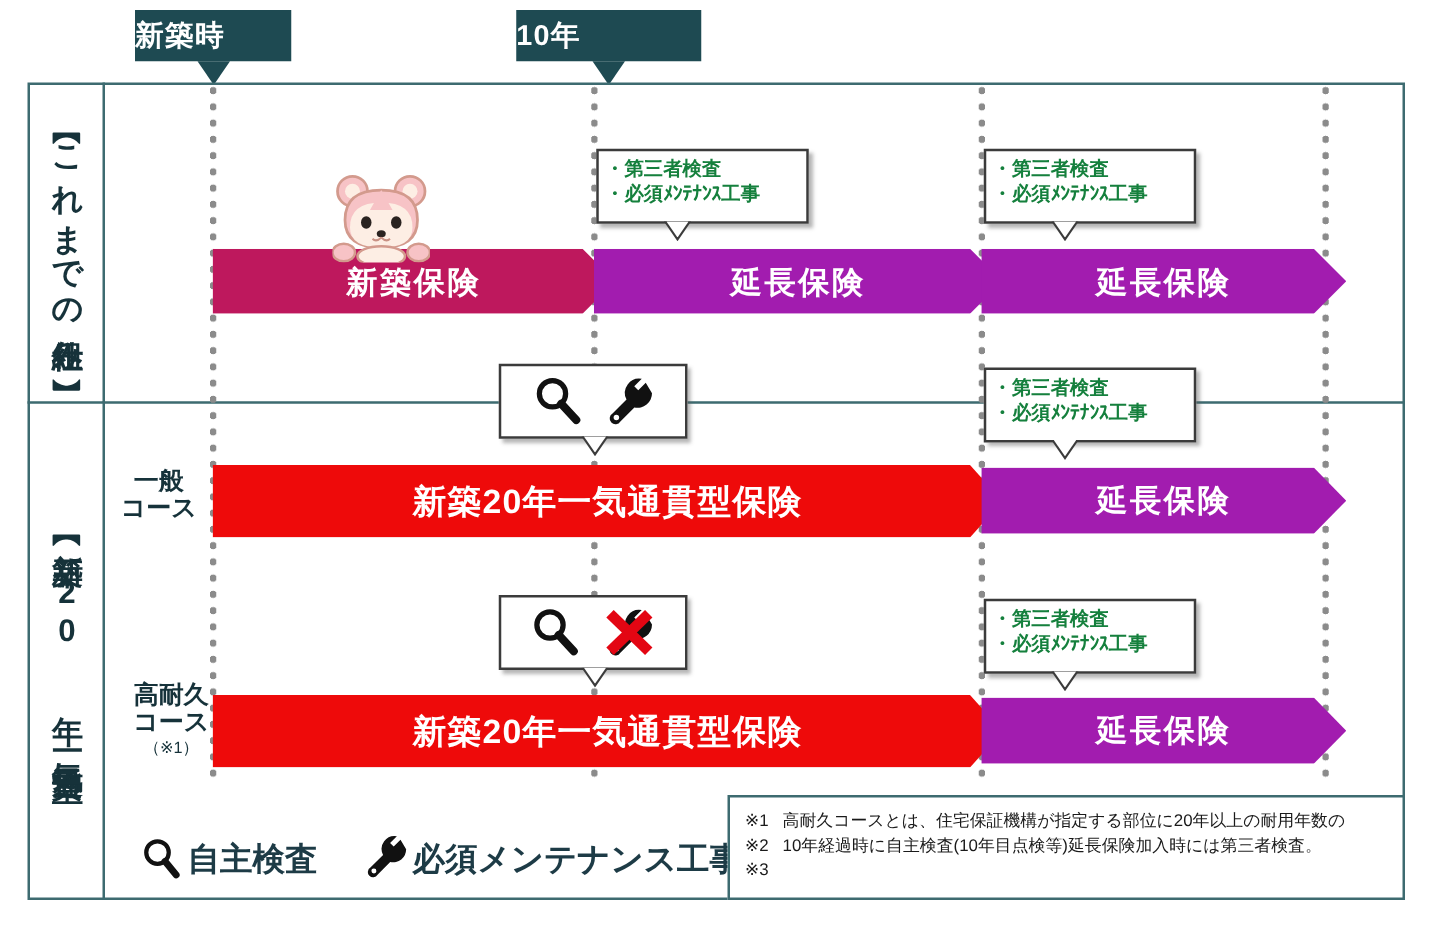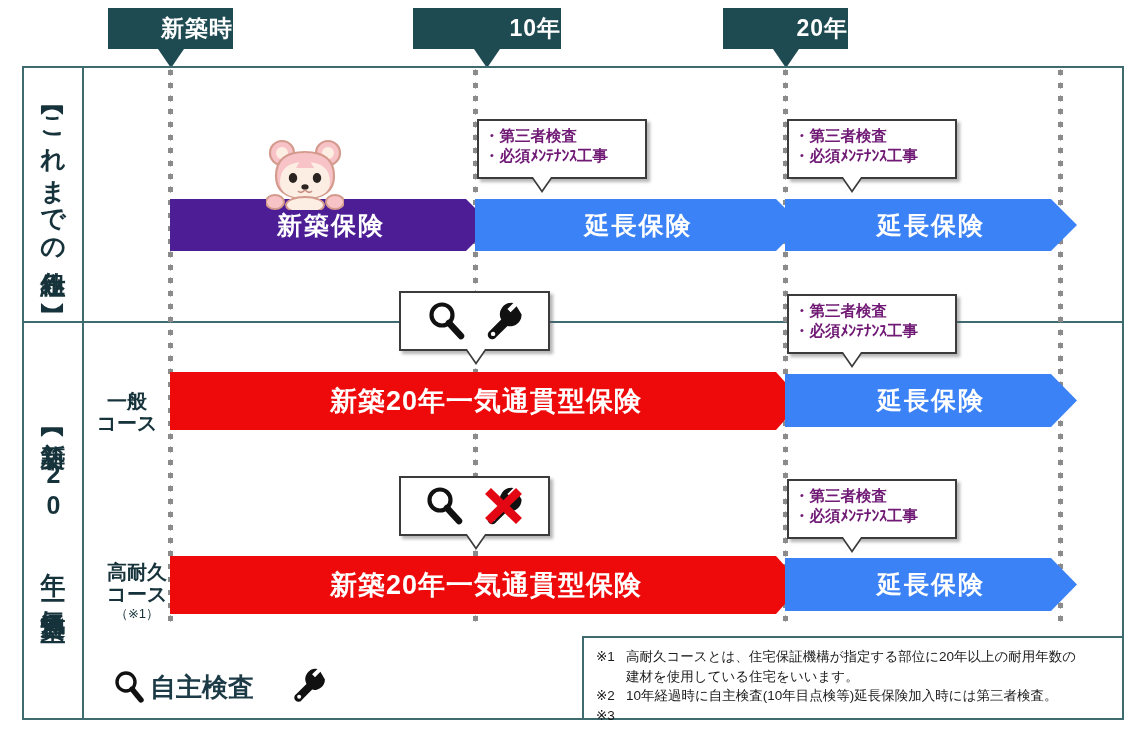--- a/index.html
+++ b/index.html
@@ -2,21 +2,21 @@
 <html><head>
 <meta charset="utf-8">
 <style>
   html,body{margin:0;padding:0;background:#fff;}
   body{font-family:"Liberation Sans","DejaVu Sans",sans-serif;}
   #stage{position:relative;width:1145px;height:743px;background:#ffffff;overflow:hidden;}
 
   
   .yeartab{position:absolute;background:#1e4a52;color:#fff;font-weight:bold;
            font-size:23px;letter-spacing:1px;display:flex;align-items:center;
-           justify-content:flex-end;height:41px;}
+           justify-content:flex-start;height:41px;}
   .yeartab .ytail{position:absolute;left:50%;top:41px;transform:translateX(-50%);
            width:0;height:0;border-left:13px solid transparent;
            border-right:13px solid transparent;border-top:19px solid #1e4a52;}
 
   
   .frame{position:absolute;border:2px solid #3d6b70;box-sizing:border-box;}
   .hline{position:absolute;background:#3d6b70;height:2px;}
   .vline{position:absolute;background:#3d6b70;width:2px;}
 
   
@@ -24,36 +24,36 @@
       background-image:radial-gradient(circle,#8b8b8b 42%,transparent 45%);
       background-size:5px 13px;background-repeat:repeat-y;}
 
   
   .vlabel{position:absolute;writing-mode:vertical-rl;text-orientation:upright;
       color:#16323a;font-weight:bold;display:flex;align-items:center;
       justify-content:center;white-space:nowrap;}
 
   
   .courselabel{position:absolute;color:#16323a;font-weight:bold;font-size:20px;
-      line-height:1.12;text-align:center;margin-top:16px;}
+      line-height:1.12;text-align:center;}
   .courselabel .sub{font-size:13px;font-weight:normal;display:block;margin-top:1px;}
 
   
   .bar{position:absolute;display:flex;align-items:center;justify-content:center;
       color:#fff;font-weight:bold;box-sizing:border-box;}
   .bar span{position:relative;z-index:2;}
-  .bar.pink  {background:#4c1d95;}
-  .bar.orange{background:#3b82f6;}
+  .bar.pink  {background:#be185d;}
+  .bar.orange{background:#a21caf;}
   .bar.red   {background:#ee0a0a;}
   .bar.arrow{clip-path:polygon(0 0, calc(100% - 26px) 0, 100% 50%, calc(100% - 26px) 100%, 0 100%);}
 
   
   .callout{position:absolute;background:#fff;border:2px solid #3b3b3b;
       box-sizing:border-box;box-shadow:3px 3px 3px rgba(90,90,90,.45);}
-  .callout .ctext{color:#701a75;font-weight:bold;font-size:15.5px;line-height:1.28;
+  .callout .ctext{color:#15803d;font-weight:bold;font-size:15.5px;line-height:1.28;
       padding:5px 6px 3px 5px;white-space:nowrap;}
   .callout .ctail{position:absolute;bottom:-13px;width:18px;height:13px;
       background:#fff;clip-path:polygon(0 0,100% 0,50% 100%);}
   .callout .ctailb{position:absolute;bottom:-16px;width:22px;height:16px;
       background:#3b3b3b;clip-path:polygon(0 0,100% 0,50% 100%);}
   .callout.iconbox{display:flex;align-items:center;justify-content:center;gap:16px;}
 
   
   .legend{position:absolute;display:flex;align-items:center;}
   .legend .litem{display:flex;align-items:center;color:#1d3b46;
@@ -73,24 +73,20 @@
 <body>
 
 <div id="stage">
 
   <div class="yeartab" style="left:108px;top:8px;width:125px;">
     <span>新築時</span>
     <span class="ytail"></span>
   </div>
   <div class="yeartab" style="left:413px;top:8px;width:148px;">
     <span>10年</span>
-    <span class="ytail"></span>
-  </div>
-  <div class="yeartab" style="left:723px;top:8px;width:125px;">
-    <span>20年</span>
     <span class="ytail"></span>
   </div>
 
   <div class="frame" style="left:22px;top:66px;width:1102px;height:654px;"></div>
 
   <div class="hline" style="left:22px;top:321px;width:1102px;"></div>
 
   <div class="vline" style="left:82px;top:66px;height:256px;"></div>
   <div class="vline" style="left:82px;top:321px;height:399px;"></div>
 
@@ -228,29 +224,29 @@
         <circle cx="14" cy="13" r="9" fill="none" stroke="#111" stroke-width="3.4"></circle>
         <line x1="20" y1="20" x2="29" y2="31" stroke="#111" stroke-width="5.4" stroke-linecap="round"></line>
       </svg>
       <span>自主検査</span>
     </div>
     <div class="litem">
       <svg width="38" height="38" viewBox="0 0 42 42" style="margin-right:2px;">
         <path d="M33.6 4.2 L27.6 10.2 L24.4 7.0 L30.4 1.0 A11.5 11.5 0 0 0 18.2 17.6 L7.0 28.8 A4.6 4.6 0 1 0 13.3 35.1 L24.5 23.9 A11.5 11.5 0 0 0 38.6 12.6 Z" fill="#111"></path>
         <circle cx="10.1" cy="31.9" r="2.2" fill="#fff"></circle>
       </svg>
+      <span>必須メンテナンス工事</span>
     </div>
   </div>
 
   <div class="notebox" style="left:582px;top:636px;width:542px;height:84px;">
     <div class="noterow">
       <span class="nm">※1</span>
       <span class="ntx">
         <span>高耐久コースとは、住宅保証機構が指定する部位に20年以上の耐用年数の</span>
-        <span class="l2">建材を使用している住宅をいいます。</span>
       </span>
     </div>
     <div class="noterow">
       <span class="nm">※2</span>
       <span class="ntx">10年経過時に自主検査(10年目点検等)延長保険加入時には第三者検査。</span>
     </div>
     <div class="noterow">
       <span class="nm">※3</span>
     </div>
   </div>

